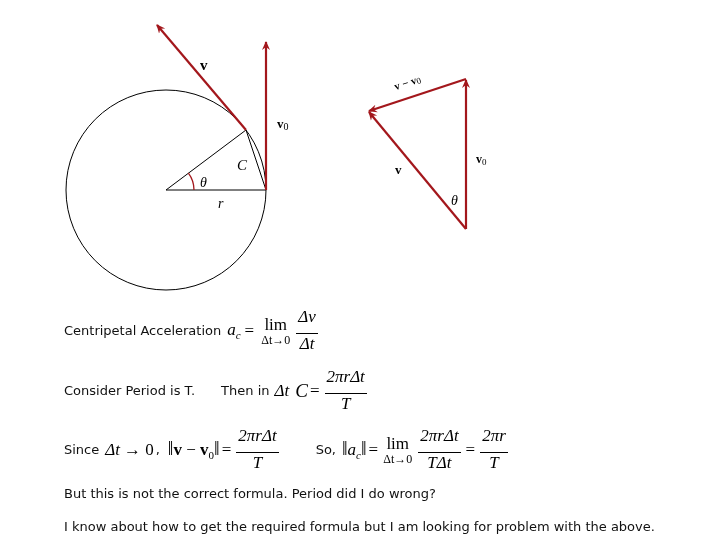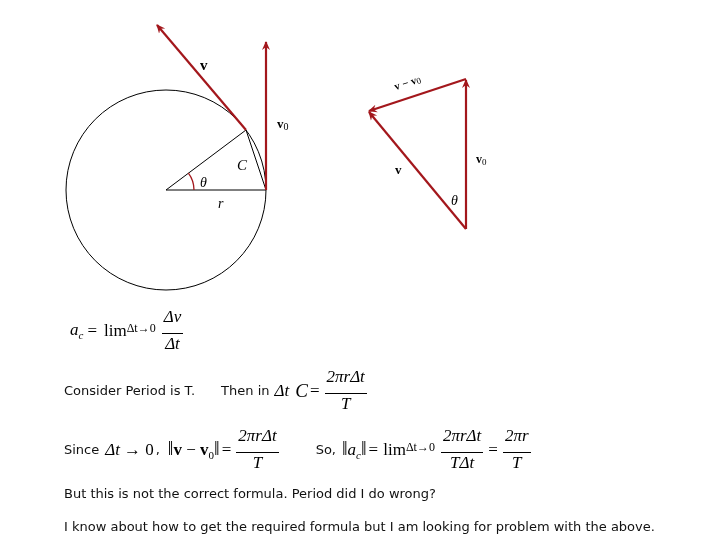--- a/index.html
+++ b/index.html
@@ -9,21 +9,21 @@
     position: absolute; left: 64px;
     font-family: "DejaVu Sans", sans-serif; font-size: 13px; color: #111;
     white-space: nowrap; display: flex; align-items: center;
   }
   .math { font-family: "Liberation Serif", serif; font-size: 17px; color: #000; }
   .it { font-style: italic; }
   .bold { font-weight: bold; }
   .frac { display: inline-flex; flex-direction: column; align-items: center; vertical-align: middle; margin: 0 3px; }
   .frac .num { border-bottom: 1px solid #000; padding: 0 2px 7px 2px; line-height: 18px; }
   .frac .den { padding-top: 1px; line-height: 18px; }
-  .lim { display: inline-flex; flex-direction: row; align-items: flex-start; vertical-align: middle; margin: 0 3px; }
+  .lim { display: inline-flex; flex-direction: column; align-items: center; vertical-align: middle; margin: 0 3px; }
   .lim .lw { font-size: 17px; line-height: 18px; }
   .lim .ls { font-size: 12px; line-height: 12px; }
   .sp { display: inline-block; }
   sub { font-size: 11px; }
   .norm { font-size: 20px; }
   .txt { font-family: "DejaVu Sans", sans-serif; font-size: 13px; }
 </style>
 </head>
 <body>
 
@@ -57,20 +57,21 @@
   <line x1="466" y1="229" x2="369" y2="112" stroke="#a3171c" stroke-width="2.2" marker-end="url(#ah)"></line>
   <line x1="466" y1="79" x2="369" y2="111" stroke="#a3171c" stroke-width="2.2" marker-end="url(#ah)"></line>
 
   <text x="393" y="86" transform="rotate(-18 408 80)" font-family="Liberation Serif, serif" font-weight="bold" font-size="11"><tspan>v − v</tspan><tspan font-weight="normal" font-size="9" dy="1">0</tspan></text>
   <text x="395" y="174" font-family="Liberation Serif, serif" font-weight="bold" font-size="13">v</text>
   <text x="476" y="163" font-family="Liberation Serif, serif" font-weight="bold" font-size="12"><tspan>v</tspan><tspan font-weight="normal" font-size="9" dy="2">0</tspan></text>
   <text x="451" y="205" font-family="Liberation Serif, serif" font-style="italic" font-size="14">θ</text>
 </svg>
 
 <div class="line" style="top:308px;">
+  <span class="txt">Centripetal Acceleration</span>
   <span class="math" style="margin-left:6px;"><span class="it">a</span><sub class="it">c</sub></span>
   <span class="math" style="margin:0 4px;">=</span>
   <span class="lim math">
       <span class="lw">lim</span>
       <span class="ls">Δt→0</span>
     </span>
   <span class="frac math">
       <span class="num it">Δv</span>
       <span class="den it">Δt</span>
     </span>

